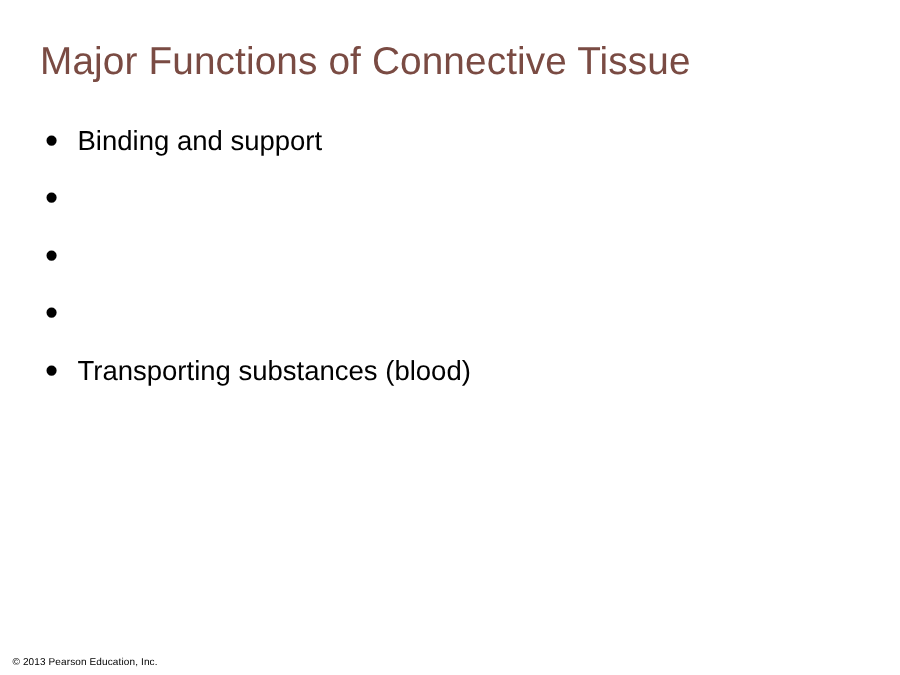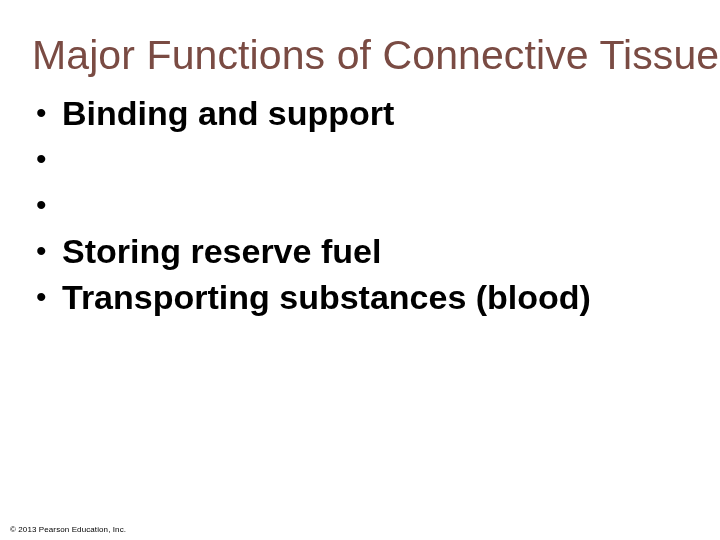--- a/index.html
+++ b/index.html
@@ -21,21 +21,21 @@
 
   
   .slide-title {
     position: absolute;
     left: 32px;
     top: 6px;
     width: 656px;
     height: 44px;
     display: flex;
     align-items: center;
-    font-size: 41px;
+    font-size: 31px;
     font-weight: normal;
     letter-spacing: 0.1px;
     color: #7a4b43;
     white-space: nowrap;
     line-height: 1.1;
   }
 
   
   .body-list {
     position: absolute;
@@ -60,25 +60,24 @@
     font-size: 30px;
     line-height: 34px;
     text-align: left;
     padding-left: 6px;
     color: #000000;
     box-sizing: border-box;
   }
 
   .bullet-text {
     flex: 1 1 auto;
-    font-size: 34px;
+    font-size: 22px;
     line-height: 34px;
     color: #000000;
     white-space: nowrap;
-    font-weight: bold;
   }
 
   
   .footer-copyright {
     position: absolute;
     left: 10px;
     top: 525px;
     font-size: 8px;
     line-height: 10px;
     color: #000000;
@@ -103,21 +102,20 @@
     <li class="bullet-row">
       <span class="bullet-marker">•</span>
     </li>
 
     <li class="bullet-row">
       <span class="bullet-marker">•</span>
     </li>
 
     <li class="bullet-row">
       <span class="bullet-marker">•</span>
-      <span class="bullet-text">Storing reserve fuel</span>
     </li>
 
     <li class="bullet-row">
       <span class="bullet-marker">•</span>
       <span class="bullet-text">Transporting substances (blood)</span>
     </li>
 
   </ul>
 
   <div class="footer-copyright">© 2013 Pearson Education, Inc.</div>

